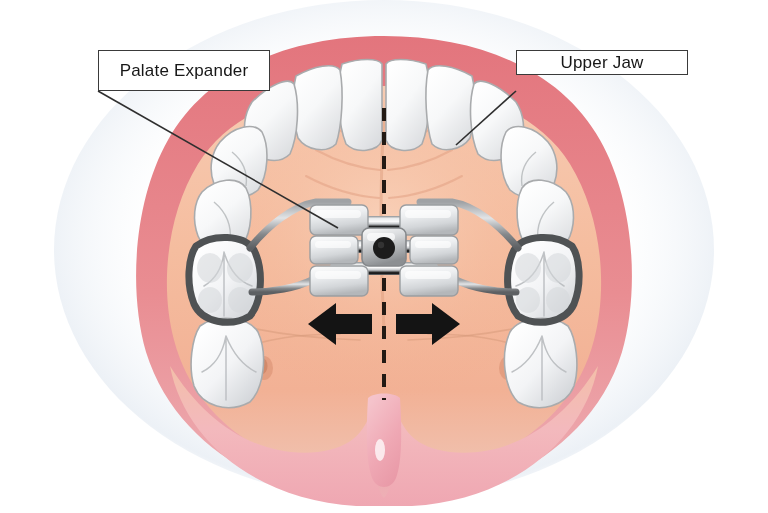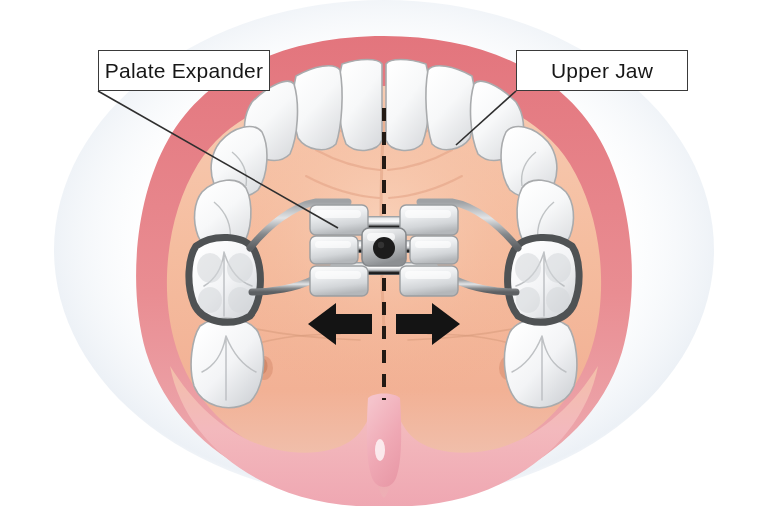--- a/index.html
+++ b/index.html
@@ -17,27 +17,27 @@
     position:absolute;
     background:#ffffff;
     border:1.5px solid #3a3a3a;
     box-sizing:border-box;
     display:flex;
     align-items:center;
     justify-content:center;
   }
   .callout-label{
     font-family:"Liberation Sans", sans-serif;
-    font-size:21px;
+    font-size:17px;
     color:#171717;
     letter-spacing:.2px;
     white-space:nowrap;
   }
   #callout-palate{left:98px;top:50px;width:172px;height:41px;}
-  #callout-jaw{left:516px;top:50px;width:172px;height:41px;text-align:right;}
+  #callout-jaw{left:516px;top:50px;width:172px;height:25px;text-align:right;}
 </style>
 </head>
 <body>
 
 <div id="stage">
 <svg viewBox="0 0 768 513" xmlns="http://www.w3.org/2000/svg">
   <defs>
     <radialGradient id="gVignette" cx="50%" cy="48%" r="58%">
       <stop offset="60%" stop-color="#f4f7fa" stop-opacity="0"></stop>
       <stop offset="88%" stop-color="#e6ecf3" stop-opacity=".75"></stop>

